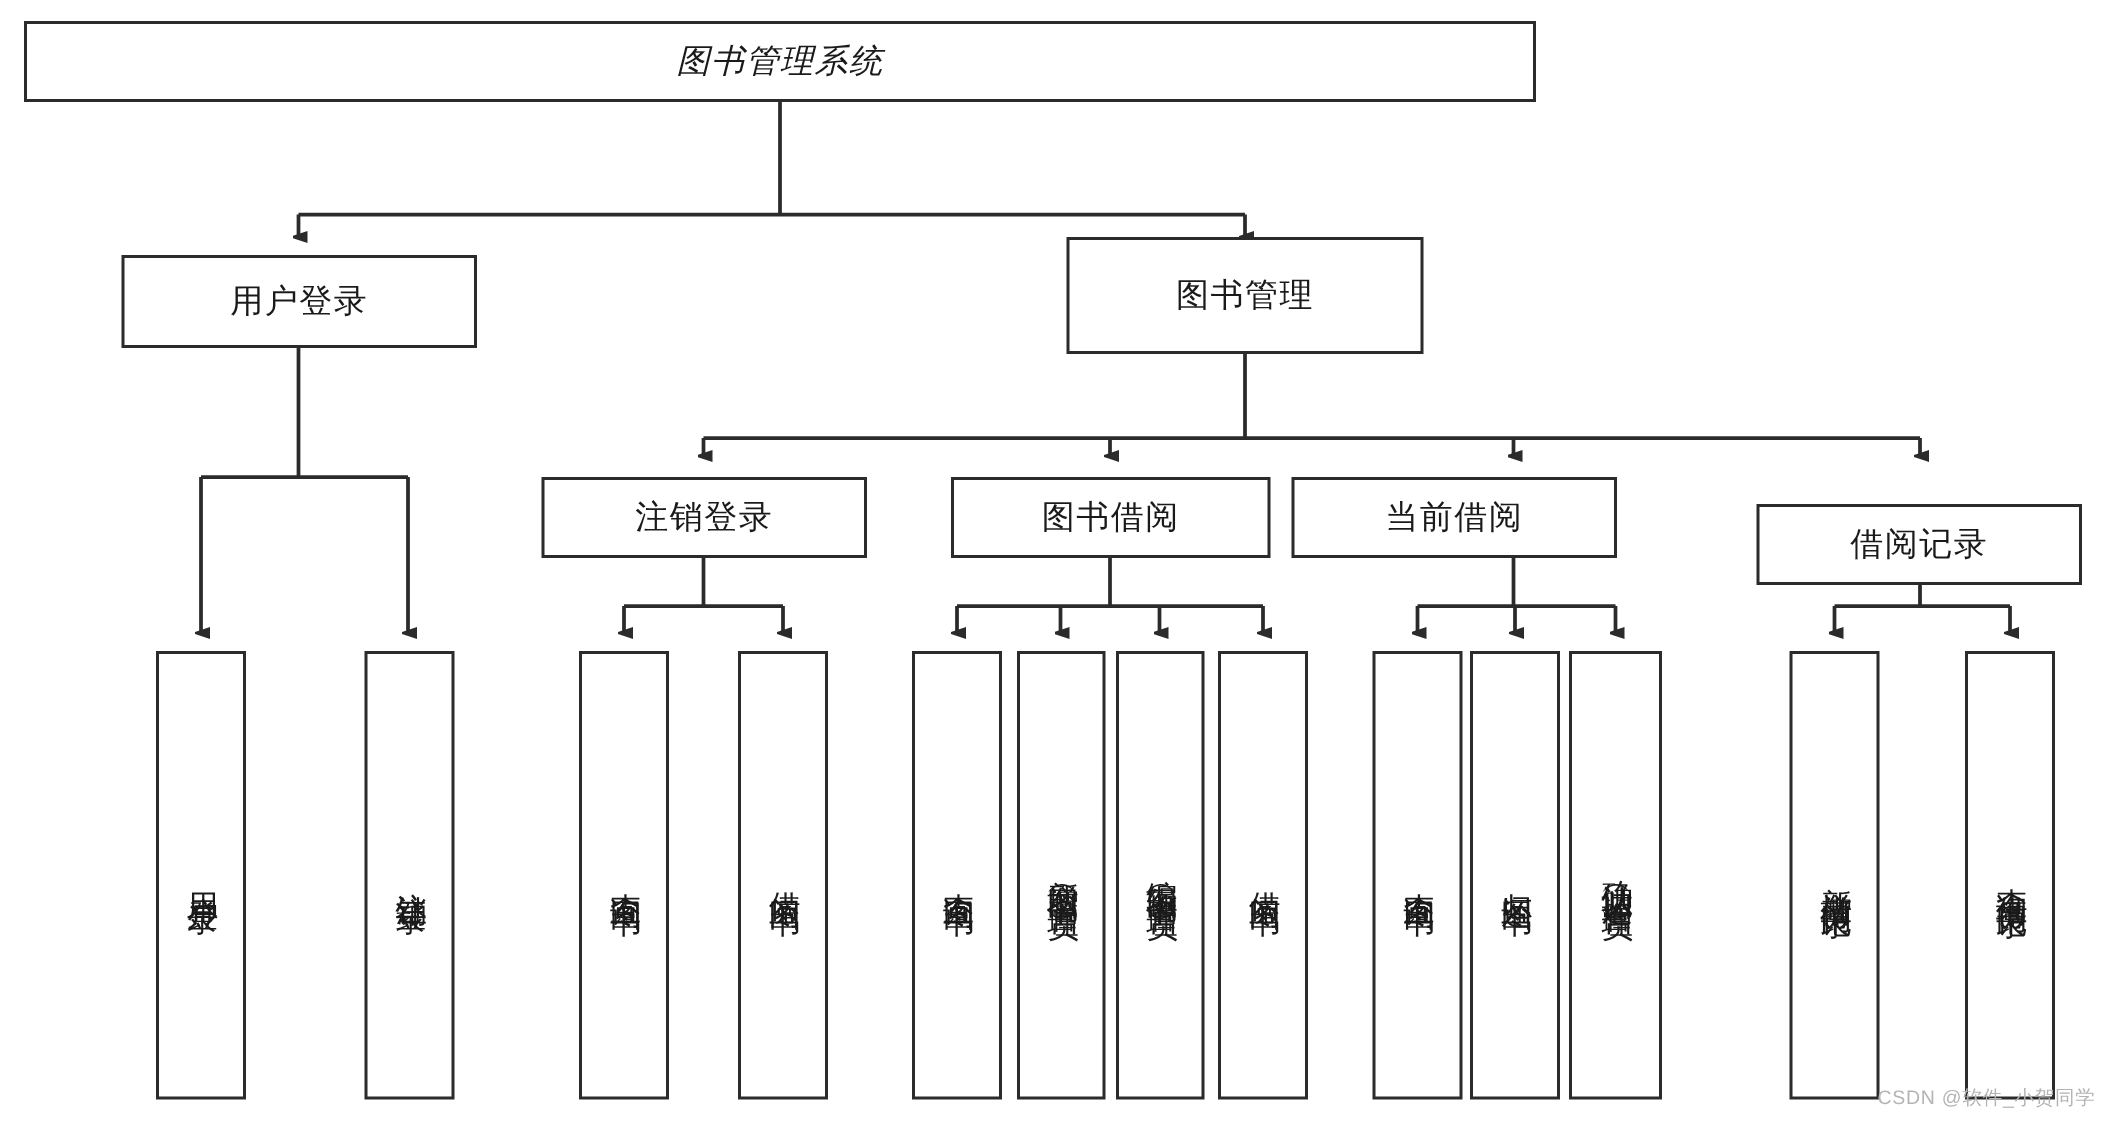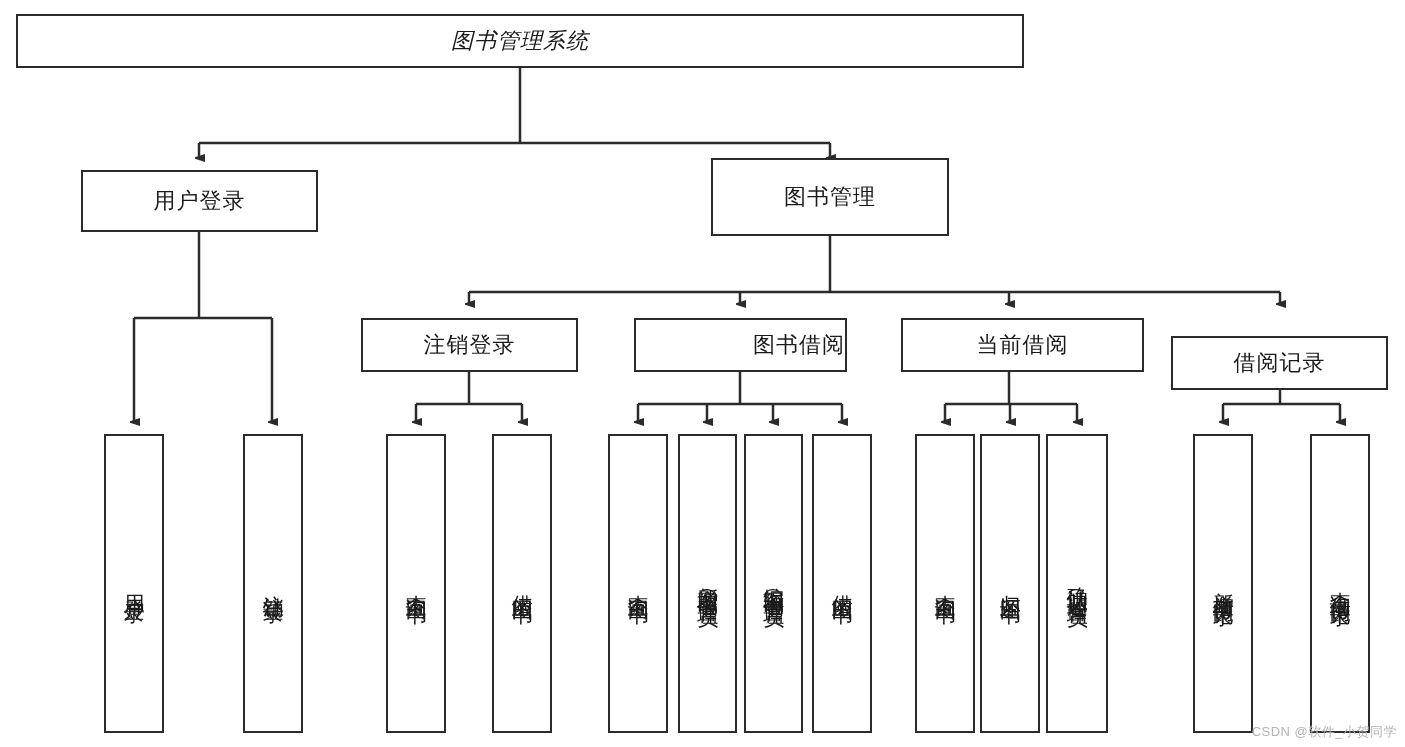--- a/index.html
+++ b/index.html
@@ -128,24 +128,24 @@
   <div class="node horizontal" style="left:81px; top:170px; width:237px; height:62px;">
     <span>用户登录</span>
   </div>
   <div class="node horizontal" style="left:711px; top:158px; width:238px; height:78px;">
     <span>图书管理</span>
   </div>
 
   <div class="node horizontal" style="left:361px; top:318px; width:217px; height:54px;">
     <span>注销登录</span>
   </div>
-  <div class="node horizontal" style="left:634px; top:318px; width:213px; height:54px;justify-content:flex-end;">
+  <div class="node horizontal" style="left:634px; top:318px; width:213px; height:54px;">
     <span>图书借阅</span>
   </div>
-  <div class="node horizontal" style="left:901px; top:318px; width:243px; height:54px;">
+  <div class="node horizontal" style="left:861px; top:318px; width:217px; height:54px;">
     <span>当前借阅</span>
   </div>
   <div class="node horizontal" style="left:1171px; top:336px; width:217px; height:54px;">
     <span>借阅记录</span>
   </div>
 
   <div class="node vertical" style="left:104px; top:434px; width:60px; height:299px;">
     <span class="vlabel">用户登录</span>
   </div>
   <div class="node vertical" style="left:243px; top:434px; width:60px; height:299px;">

